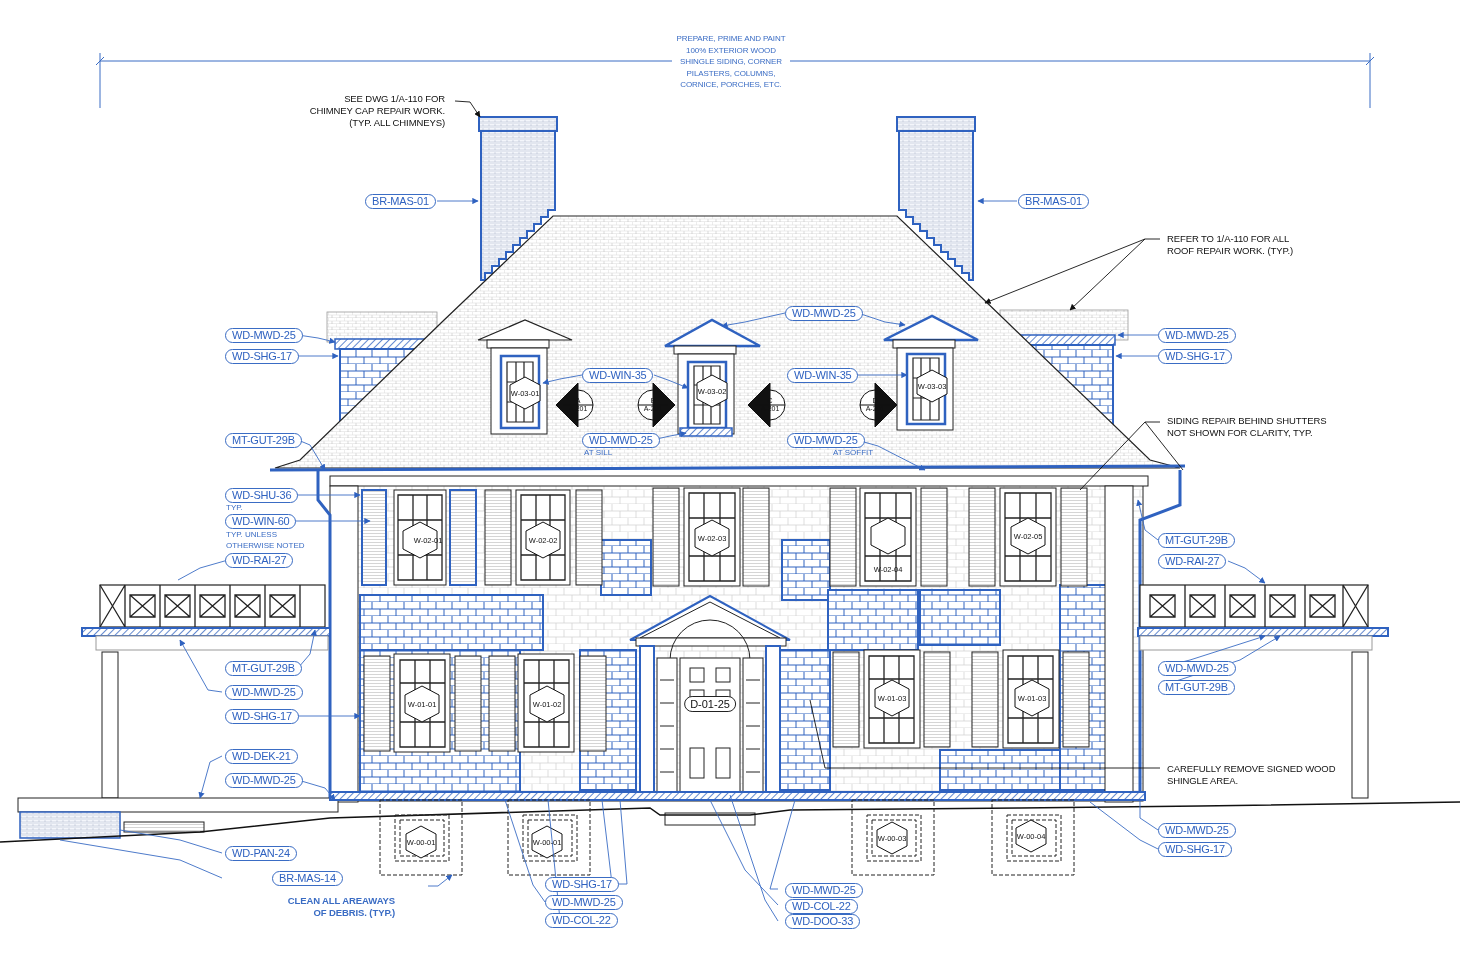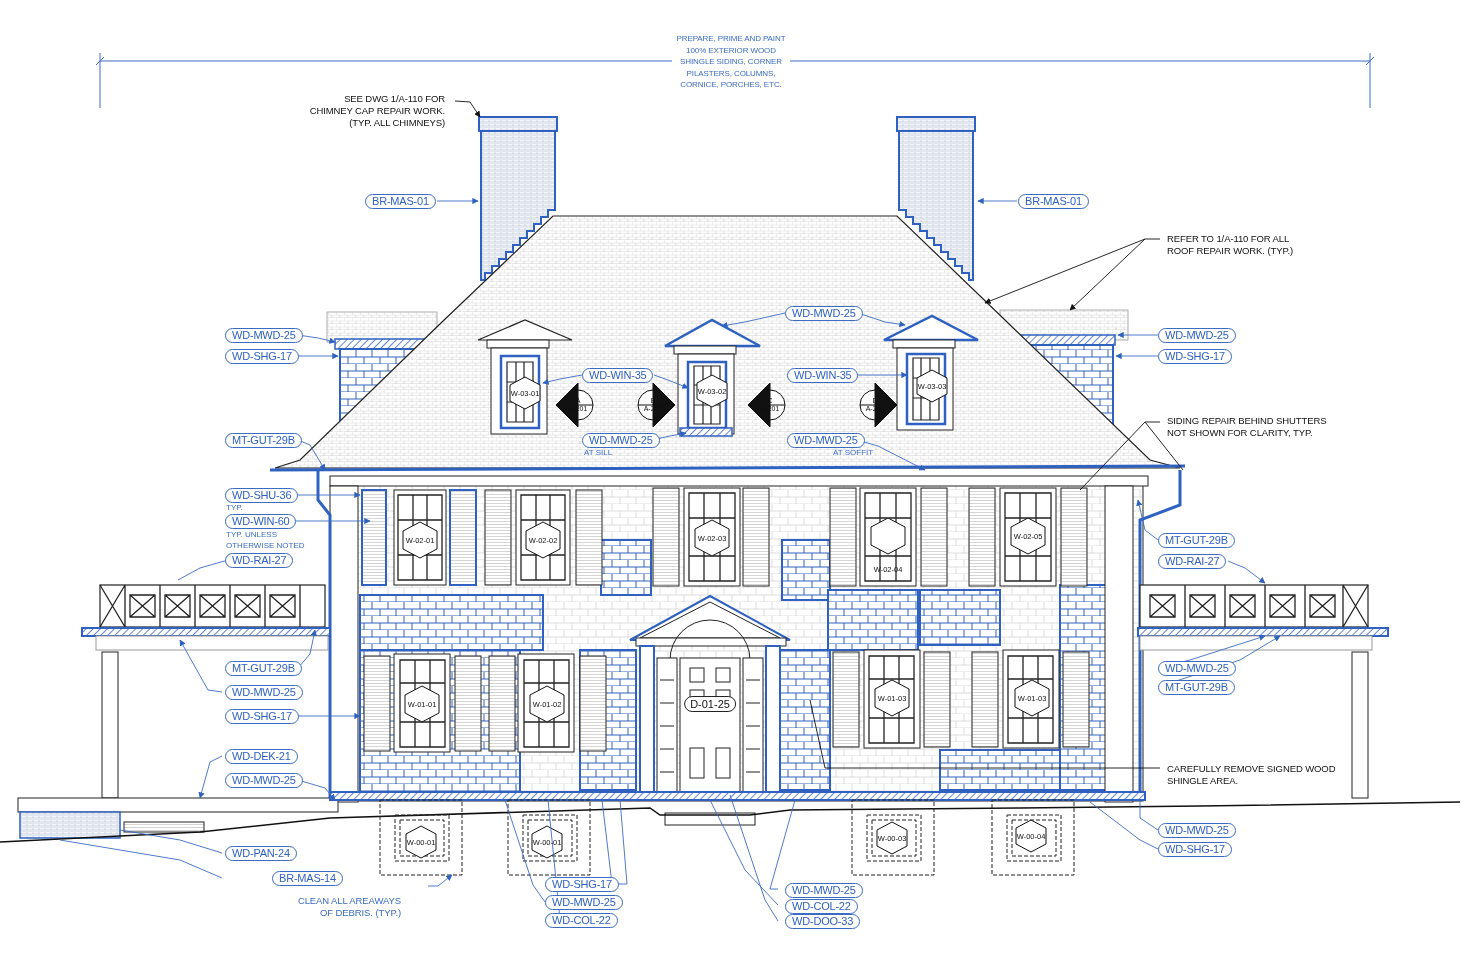--- a/index.html
+++ b/index.html
@@ -350,21 +350,21 @@
 CORNICE, PORCHES, ETC.</div>
 <div class="note right" style="left:300px;top:93px;width:145px;white-space:pre-line;">SEE DWG 1/A-110 FOR
 CHIMNEY CAP REPAIR WORK.
 (TYP. ALL CHIMNEYS)</div>
 <div class="note" style="left:1167px;top:233px;width:160px;white-space:pre-line;">REFER TO 1/A-110 FOR ALL
 ROOF REPAIR WORK. (TYP.)</div>
 <div class="note" style="left:1167px;top:415px;width:180px;white-space:pre-line;">SIDING REPAIR BEHIND SHUTTERS
 NOT SHOWN FOR CLARITY, TYP.</div>
 <div class="note" style="left:1167px;top:763px;width:180px;white-space:pre-line;">CAREFULLY REMOVE SIGNED WOOD
 SHINGLE AREA.</div>
-<div class="note blue right" style="left:286px;top:895px;width:115px;white-space:pre-line;">CLEAN ALL AREAWAYS
+<div class="note blue right" style="left:280px;top:895px;width:115px;white-space:pre-line;font-weight:bold;">CLEAN ALL AREAWAYS
 OF DEBRIS. (TYP.)</div>
 
 <div class="tag" style="left:365px;top:194px;">BR-MAS-01</div>
 <div class="tag" style="left:1018px;top:194px;">BR-MAS-01</div>
 <div class="tag" style="left:785px;top:306px;">WD-MWD-25</div>
 <div class="tag" style="left:225px;top:328px;">WD-MWD-25</div>
 <div class="tag" style="left:225px;top:349px;">WD-SHG-17</div>
 <div class="tag" style="left:1158px;top:328px;">WD-MWD-25</div>
 <div class="tag" style="left:1158px;top:349px;">WD-SHG-17</div>
 <div class="tag" style="left:582px;top:368px;">WD-WIN-35</div>
@@ -396,21 +396,21 @@
 <div class="tag" style="left:545px;top:877px;">WD-SHG-17</div>
 <div class="tag" style="left:545px;top:895px;">WD-MWD-25</div>
 <div class="tag" style="left:545px;top:913px;">WD-COL-22</div>
 <div class="tag" style="left:785px;top:883px;">WD-MWD-25</div>
 <div class="tag" style="left:785px;top:899px;">WD-COL-22</div>
 <div class="tag" style="left:785px;top:914px;">WD-DOO-33</div>
 
 <div class="hexlbl" style="left:525px;top:393px;">W-03-01</div>
 <div class="hexlbl" style="left:712px;top:391px;">W-03-02</div>
 <div class="hexlbl" style="left:932px;top:386px;">W-03-03</div>
-<div class="hexlbl" style="left:420px;top:540px;">W-02-01</div>
+<div class="hexlbl" style="left:420px;top:540px;padding-left:16px;">W-02-01</div>
 <div class="hexlbl" style="left:543px;top:540px;">W-02-02</div>
 <div class="hexlbl" style="left:712px;top:538px;">W-02-03</div>
 <div class="hexlbl" style="left:888px;top:536px;margin-top:33px;">W-02-04</div>
 <div class="hexlbl" style="left:1028px;top:536px;">W-02-05</div>
 <div class="hexlbl" style="left:422px;top:704px;">W-01-01</div>
 <div class="hexlbl" style="left:547px;top:704px;">W-01-02</div>
 <div class="hexlbl" style="left:892px;top:698px;">W-01-03</div>
 <div class="hexlbl" style="left:1032px;top:698px;">W-01-03</div>
 <div class="hexlbl" style="left:421px;top:842px;">W-00-01</div>
 <div class="hexlbl" style="left:547px;top:842px;">W-00-01</div>

